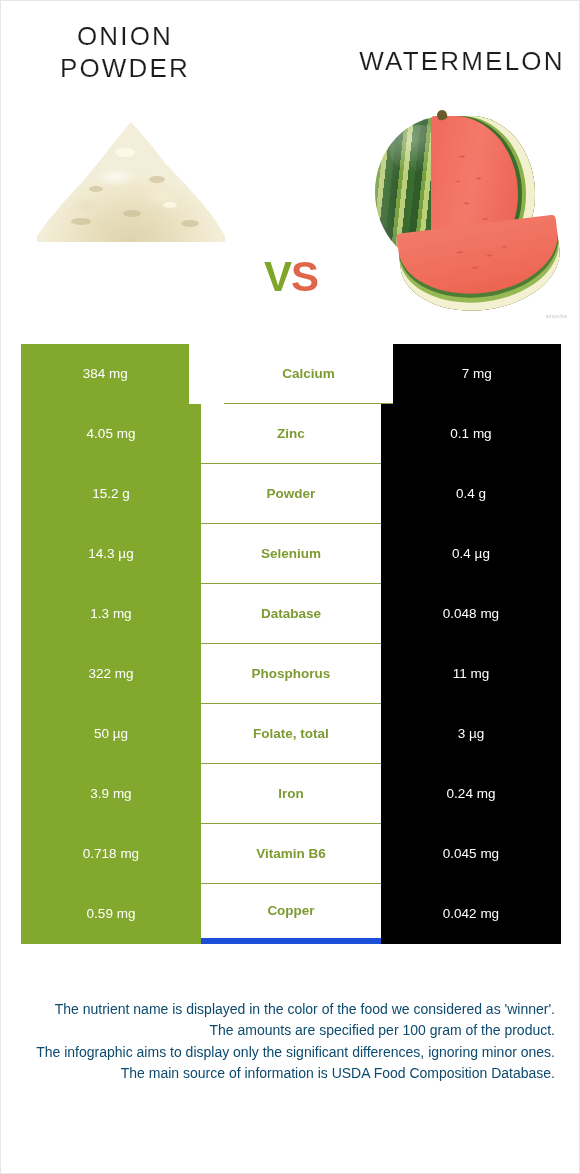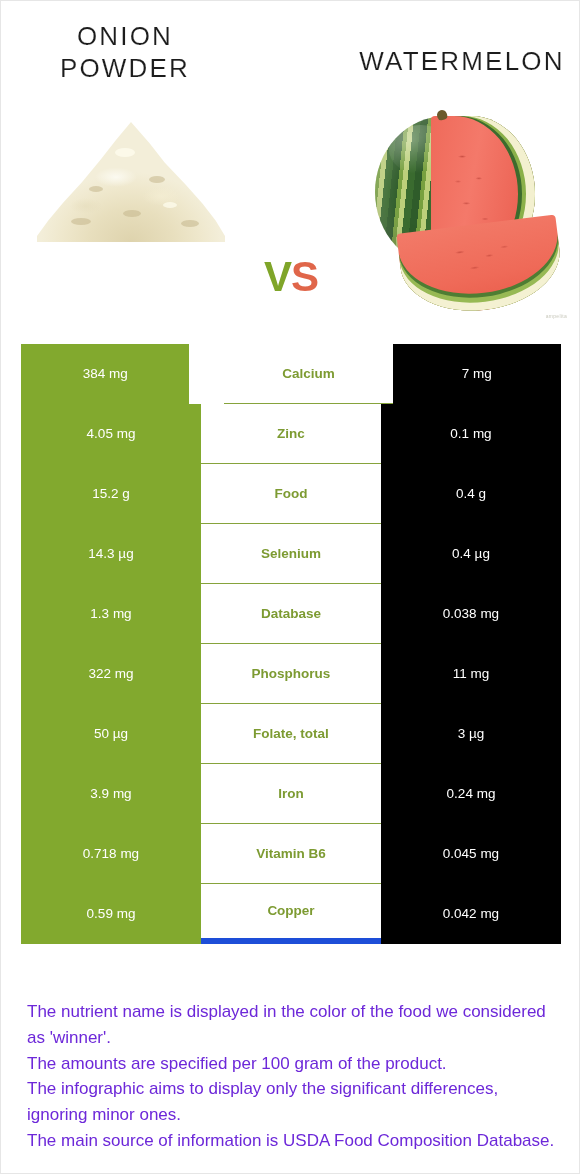--- a/index.html
+++ b/index.html
@@ -240,24 +240,24 @@
     color: #ffffff;
     font-weight: 400;
   }
 
   
   .footer {
     position: absolute;
     left: 26px;
     top: 998px;
     width: 528px;
-    text-align: left;
-    font-size: 17px;
+    text-align: right;
+    font-size: 14px;
     line-height: 1.52;
-    color: #6d28d9;
+    color: #0c4a6e;
   }
   .footer div { white-space: normal; }
 </style>
 </head>
 <body>
 
 <div id="page">
 
   <div class="titles">
     <div class="title title-left">Onion Powder</div>
@@ -300,34 +300,34 @@
     </div>
 
     <div class="trow">
       <div class="cell cell-left">4.05 mg</div>
       <div class="cell cell-mid">Zinc</div>
       <div class="cell cell-right">0.1 mg</div>
     </div>
 
     <div class="trow">
       <div class="cell cell-left">15.2 g</div>
-      <div class="cell cell-mid">Food</div>
+      <div class="cell cell-mid">Powder</div>
       <div class="cell cell-right">0.4 g</div>
     </div>
 
     <div class="trow">
       <div class="cell cell-left">14.3 µg</div>
       <div class="cell cell-mid">Selenium</div>
       <div class="cell cell-right">0.4 µg</div>
     </div>
 
     <div class="trow">
       <div class="cell cell-left">1.3 mg</div>
       <div class="cell cell-mid">Database</div>
-      <div class="cell cell-right">0.038 mg</div>
+      <div class="cell cell-right">0.048 mg</div>
     </div>
 
     <div class="trow">
       <div class="cell cell-left">322 mg</div>
       <div class="cell cell-mid">Phosphorus</div>
       <div class="cell cell-right">11 mg</div>
     </div>
 
     <div class="trow">
       <div class="cell cell-left">50 µg</div>

